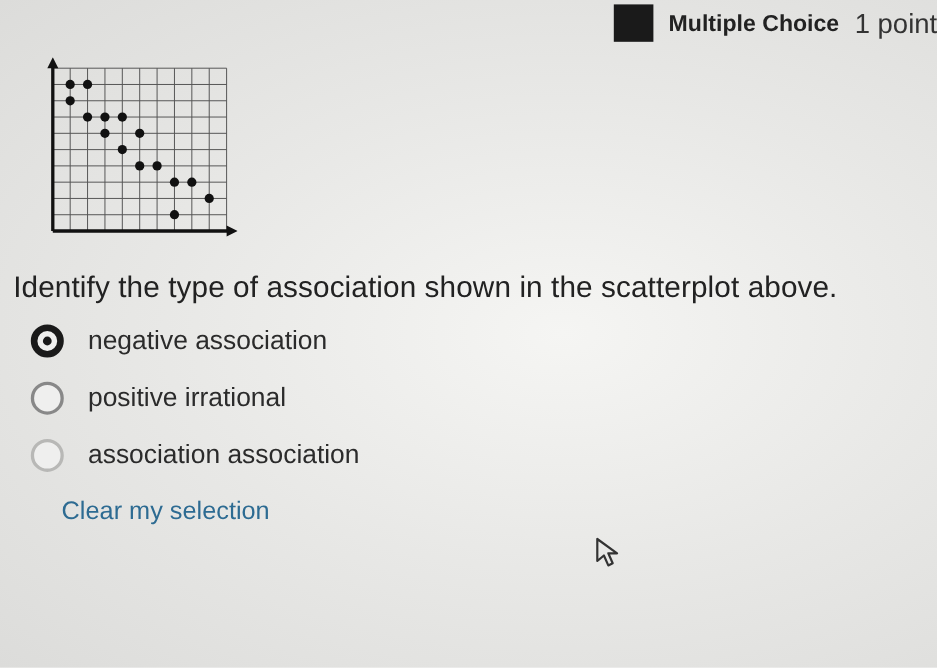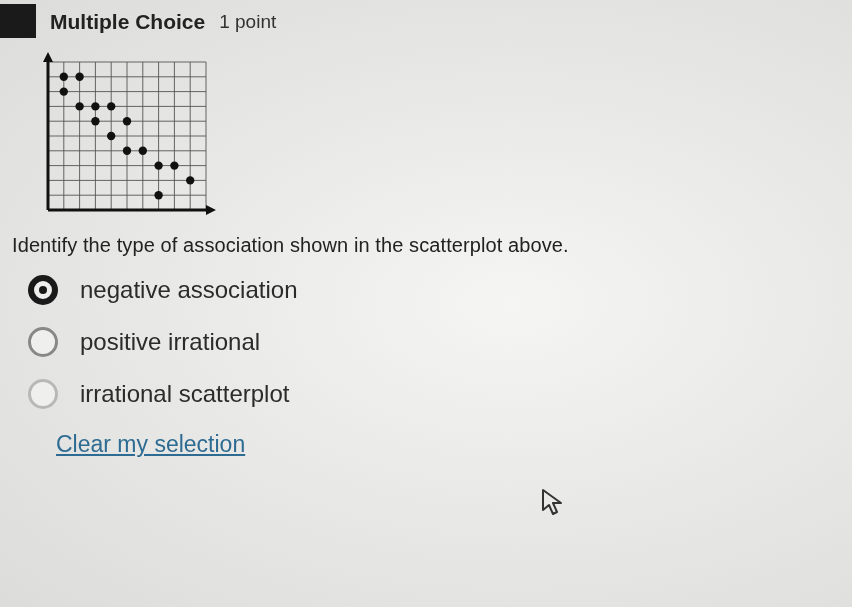--- a/index.html
+++ b/index.html
@@ -12,45 +12,46 @@
     font-family: "Segoe UI", Arial, sans-serif;
     color: #2a2a2a;
     overflow: hidden;
     position: relative;
   }
   .top-row {
     display: flex;
     align-items: center;
     gap: 14px;
     padding: 6px 0 0 0;
+    justify-content: flex-end;
   }
   .marker {
     width: 36px;
     height: 34px;
     background: #1a1a1a;
     margin-top: -2px;
   }
   .qtype {
     font-weight: 700;
     font-size: 21px;
     color: #222;
   }
   .points {
     font-weight: 500;
-    font-size: 19px;
+    font-size: 25px;
     color: #333;
   }
   .chart-wrap {
     margin: 14px 0 0 26px;
   }
   svg.scatter { display: block; }
   .question {
-    font-size: 20px;
+    font-size: 27px;
     color: #222;
-    margin: 2px 0 18px 12px;
+    margin: 14px 0 18px 12px;
     font-weight: 400;
     letter-spacing: 0.1px;
   }
   .options {
     margin-left: 28px;
   }
   .option {
     display: flex;
     align-items: center;
     gap: 22px;
@@ -81,21 +82,20 @@
   }
   .opt-label {
     font-size: 24px;
     color: #2b2b2b;
   }
   .clear {
     margin: 0 0 0 56px;
     font-size: 23px;
     color: #2d6b92;
     cursor: pointer;
-    text-decoration: underline;
   }
   .cursor {
     position: absolute;
     left: 540px;
     top: 488px;
     pointer-events: none;
   }
 </style>
 </head>
 <body>
@@ -158,21 +158,21 @@
     <div class="option">
       <div class="radio selected"></div>
       <span class="opt-label">negative association</span>
     </div>
     <div class="option">
       <div class="radio"></div>
       <span class="opt-label">positive irrational</span>
     </div>
     <div class="option">
       <div class="radio faint"></div>
-      <span class="opt-label">irrational scatterplot</span>
+      <span class="opt-label">association association</span>
     </div>
   </div>
 
 <div class="clear">Clear my selection</div>
 
 <div class="cursor">
   <svg width="26" height="30" viewBox="0 0 26 30">
     <path d="M3 2 L3 22 L9 17 L13 26 L17 24 L13 15 L21 15 Z" fill="none" stroke="#333" stroke-width="2" stroke-linejoin="round"></path>
   </svg>
 </div>

